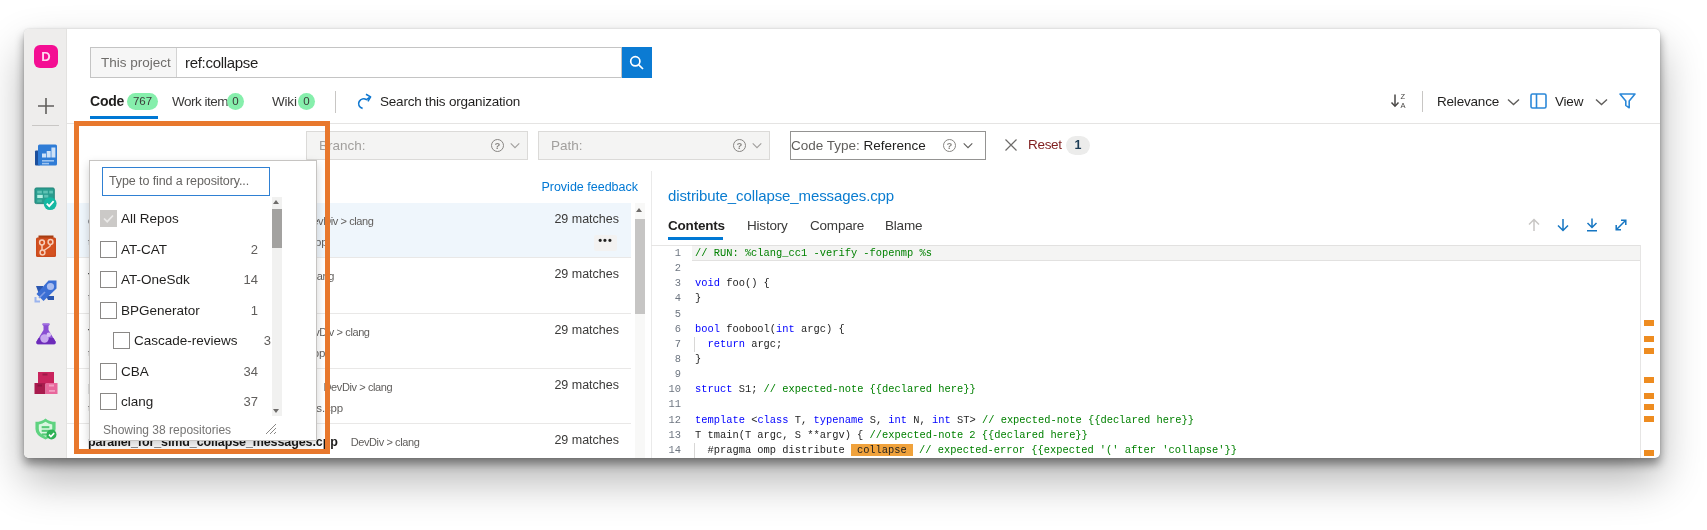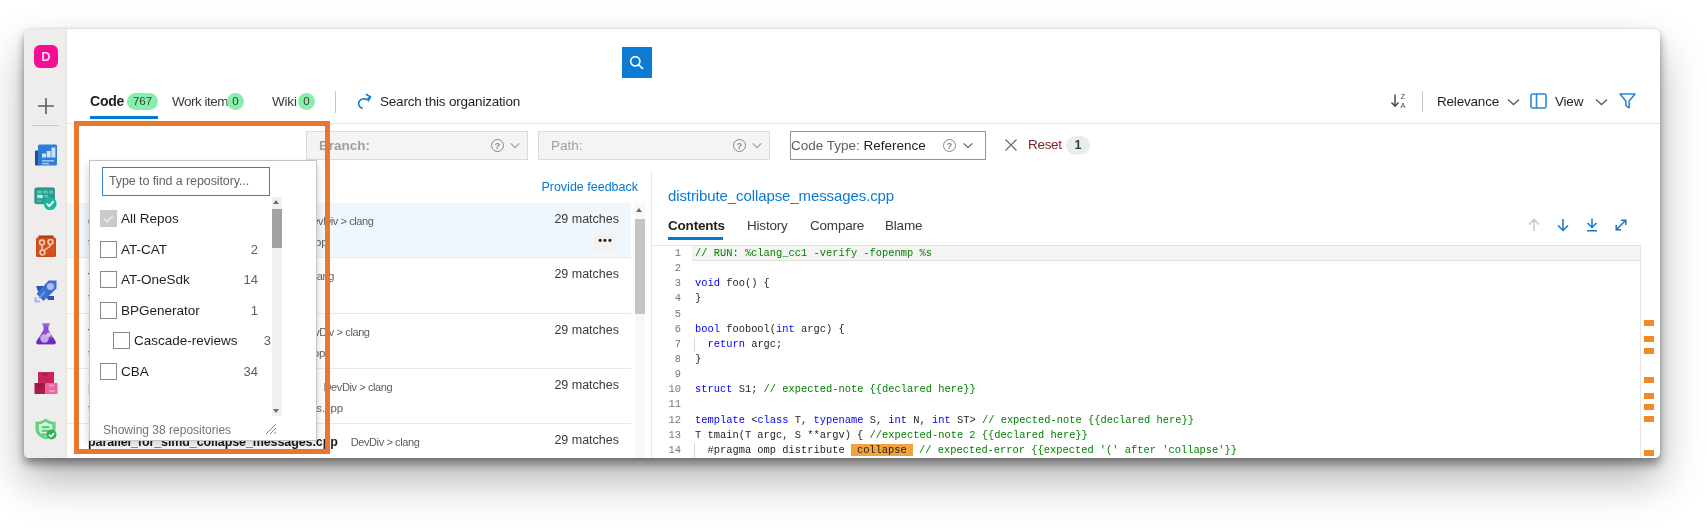--- a/index.html
+++ b/index.html
@@ -143,20 +143,24 @@
     <path d="M12 1 Q16 4.5 22.5 4.5 L22.5 12 Q22.5 19 12 23 Q1.5 19 1.5 12 L1.5 4.5 Q8 4.5 12 1 Z" fill="#5fd380"></path>
     <path d="M12 4.5 Q14.8 7 19 7.2 L19 12 Q19 17 12 20 Q5 17 5 12 L5 7.2 Q9.2 7 12 4.5 Z" fill="#d9f7e0"></path>
     <rect x="8" y="9" width="8" height="2.2" fill="#57ca77"></rect>
     <rect x="8" y="12.8" width="8" height="2.2" fill="#57ca77"></rect>
     <rect x="8" y="16.6" width="6" height="2.2" fill="#57ca77"></rect>
     <circle cx="18.2" cy="17.8" r="5.2" fill="#2fb156"></circle>
     <path d="M15.6 17.9 L17.6 19.8 L21 16.3" stroke="#fff" stroke-width="1.7" fill="none"></path>
   </svg>
   <div id="sidediv"></div>
 
+  <div id="searchbar">
+      <div id="sproj">This project</div>
+      <div id="squery">ref:collapse</div>
+    </div>
   <div id="sbtn">
       <svg style="position:absolute; left:7px; top:8px;" width="16" height="16" viewBox="0 0 16 16">
         <circle cx="6.3" cy="6.3" r="4.6" fill="none" stroke="#fff" stroke-width="1.7"></circle>
         <path d="M9.8 9.8 L14 14" stroke="#fff" stroke-width="1.7"></path>
       </svg>
     </div>
 
   <div class="tabtxt" style="left:66px; color:#201f1e; font-weight:bold; font-size:14px;">Code</div>
   <div class="badge" style="left:103px; width:31px;">767</div>
   <div class="tabtxt" style="left:148px; letter-spacing:-0.5px;">Work item</div>
@@ -189,21 +193,21 @@
   </svg>
   <div class="tabtxt" style="left:1531px; color:#201f1e;">View</div>
   <svg class="ico" style="left:1571px; top:69px;" width="13" height="8" viewBox="0 0 13 8">
       <path d="M1 1.5 L6.5 6.5 L12 1.5" stroke="#605e5c" stroke-width="1.4" fill="none"></path>
     </svg>
   <svg class="ico" style="left:1594px; top:63px;" width="19" height="18" viewBox="0 0 19 18">
     <path d="M2 2 H17 L11.2 9 V15.8 L7.8 13.4 V9 Z" fill="none" stroke="#2b88d8" stroke-width="1.6" stroke-linejoin="round"></path>
   </svg>
 
   <div class="fbox off" style="left:282px; width:222px;">
-      <span style="position:absolute; left:12px;font-weight:bold;">Branch:</span>
+      <span style="position:absolute; left:12px;">Branch:</span>
     <div class="qhelp" style="left:184px; top:7px;">?</div>
     <svg class="chev" style="left:203px; top:11px;" width="11" height="7" viewBox="0 0 11 7">
         <path d="M0.5 0.5 L5.5 5.5 L10.5 0.5" stroke="#a19f9d" stroke-width="1.3" fill="none"></path>
       </svg>
   </div>
   <div class="fbox off" style="left:514px; width:232px;">
       <span style="position:absolute; left:12px;">Path:</span>
     <div class="qhelp" style="left:194px; top:7px;">?</div>
     <svg class="chev" style="left:213px; top:11px;" width="11" height="7" viewBox="0 0 11 7">
         <path d="M0.5 0.5 L5.5 5.5 L10.5 0.5" stroke="#a19f9d" stroke-width="1.3" fill="none"></path>
@@ -281,20 +285,25 @@
       </div>
     <div class="prow" style="top:164px;margin-left:13px;">
         <div class="pchk"></div>
         <div class="plbl">Cascade-reviews</div>
         <div class="pcnt">3</div>
       </div>
     <div class="prow" style="top:194.5px;">
         <div class="pchk"></div>
         <div class="plbl">CBA</div>
         <div class="pcnt">34</div>
+      </div>
+    <div class="prow" style="top:225px;">
+        <div class="pchk"></div>
+        <div class="plbl">clang</div>
+        <div class="pcnt">37</div>
       </div>
     <div id="pscroll">
       <div class="tri-up" style="position:absolute; left:1px; top:3px;"></div>
       <div id="pthumb"></div>
       <div class="tri-dn" style="position:absolute; left:1px; bottom:3px;"></div>
     </div>
     <div id="pfoot">Showing 38 repositories</div>
     <svg class="ico" style="left:174px; top:261px;" width="13" height="13" viewBox="0 0 13 13">
         <path d="M12 2 L2 12 M12 6 L6 12 M12 10 L10 12" stroke="#8a8886" stroke-width="1"></path>
       </svg>

